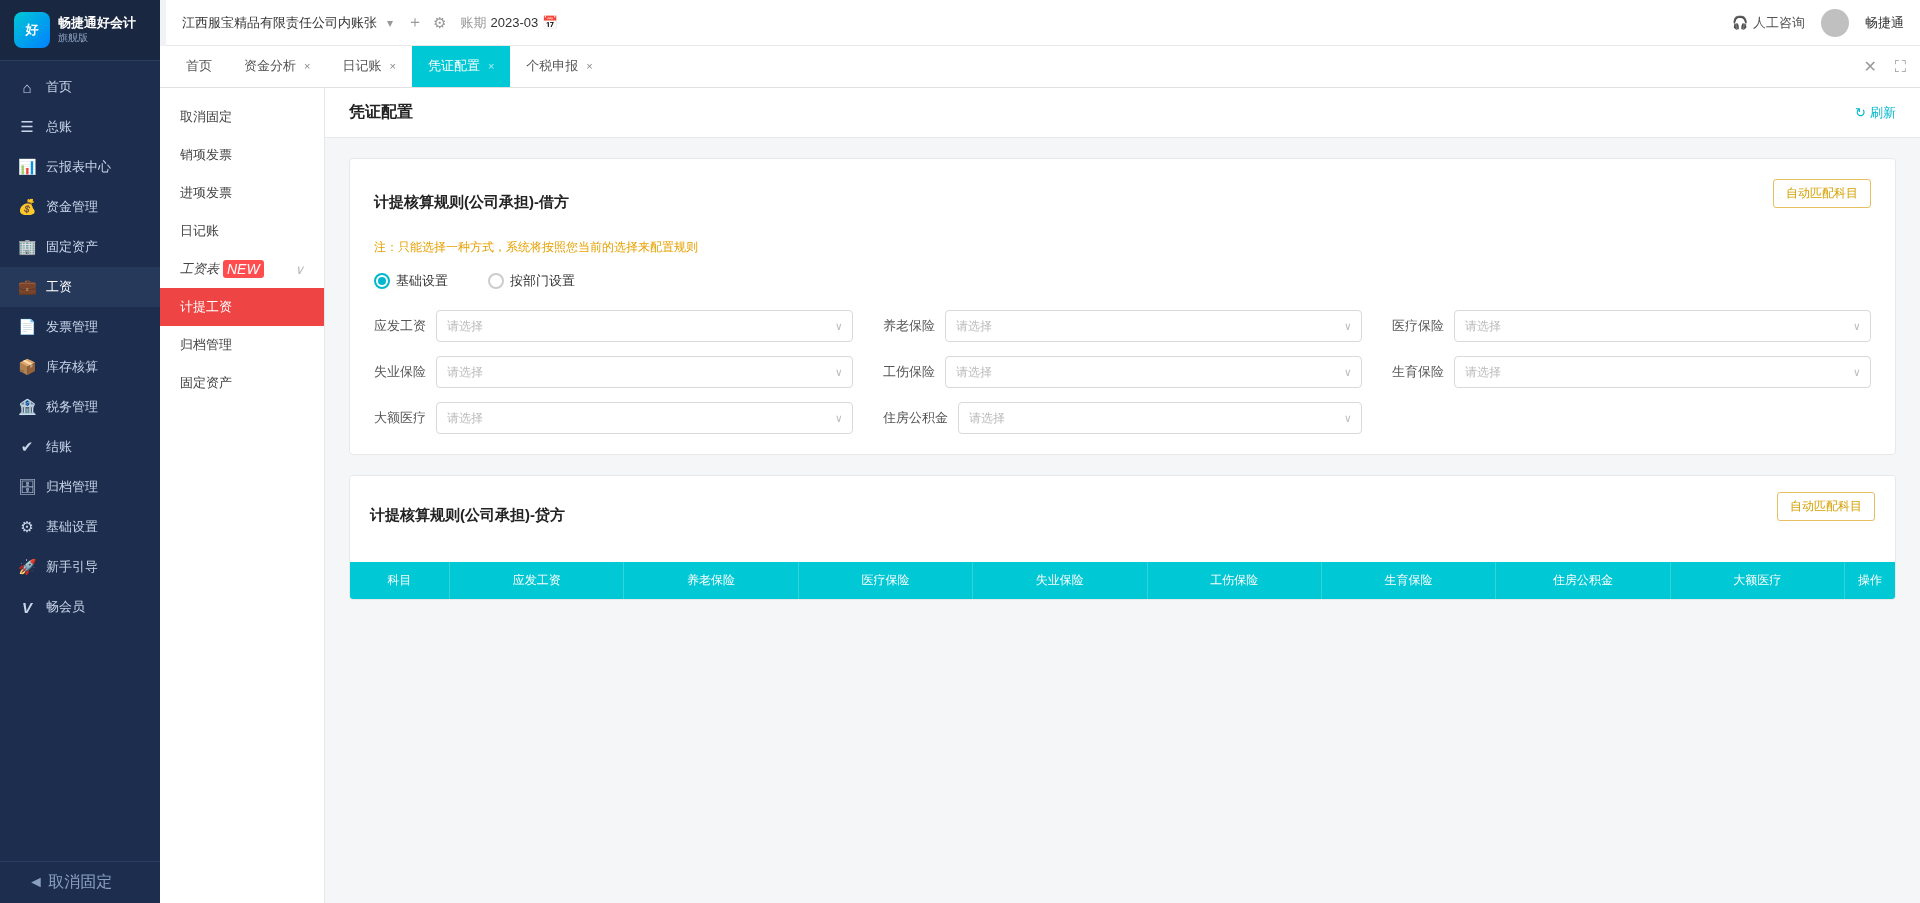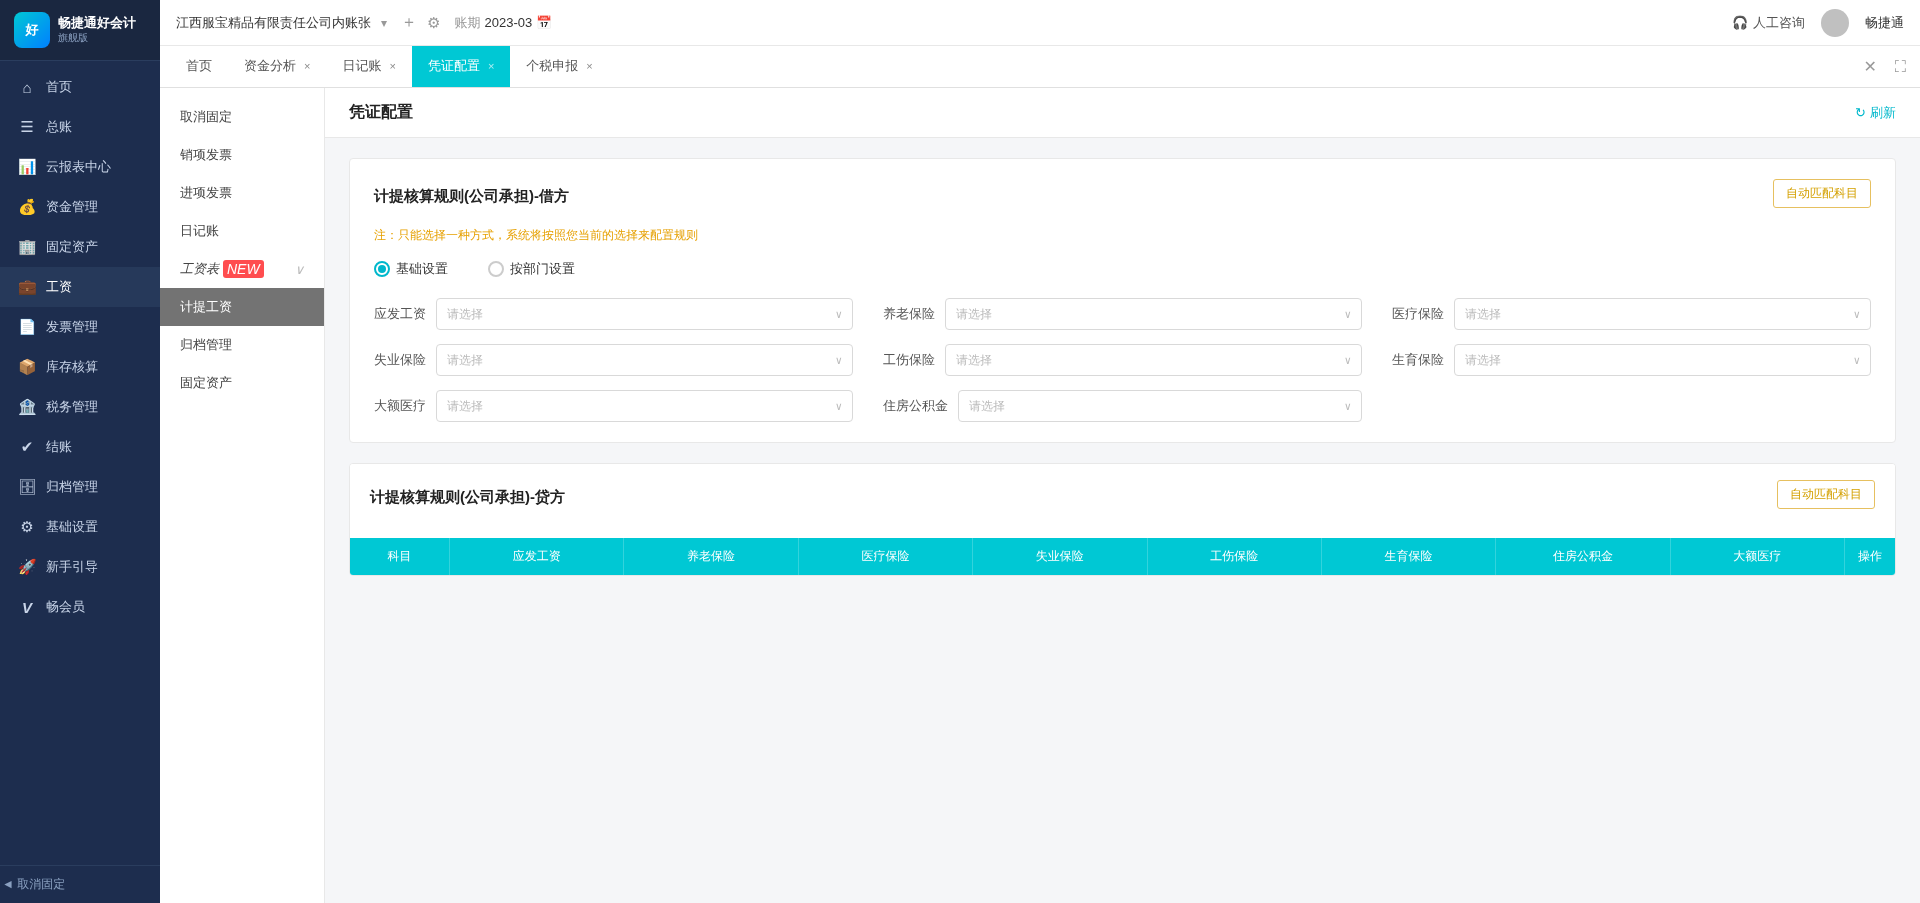--- a/index.html
+++ b/index.html
@@ -35,37 +35,37 @@
     .sidebar-nav { flex: 1; overflow-y: auto; padding: 6px 0; }
     .sidebar-item {
       display: flex; align-items: center; padding: 11px 18px;
       cursor: pointer; color: #c8d4e8; gap: 10px;
       transition: background 0.15s;
     }
     .sidebar-item.active { background: #26395a; color: #fff; }
     .sidebar-item-icon { font-size: 15px; width: 18px; text-align: center; }
     .sidebar-item-label { font-size: 13px; }
     .sidebar-footer {
-      padding: 10px 2px;
+      padding: 10px 28px;
       border-top: 1px solid #2a3d5e;
       color: #8aa0c0;
-      font-size: 12px;
+      font-size: 16px;
       display: flex; align-items: center; gap: 6px;
       cursor: pointer;
     }
 
     
     .main-wrap { flex: 1; display: flex; flex-direction: column; overflow: hidden; }
 
     
     .topbar {
       height: 46px; background: #fff;
       display: flex; align-items: center;
       padding: 0 16px; border-bottom: 1px solid #e8e8e8;
-      flex-shrink: 0; gap: 10px;
+      flex-shrink: 0; gap: 10px; margin-left: 6px;
     }
     .topbar-company { font-size: 13px; color: #333; }
     .topbar-dropdown { color: #999; font-size: 12px; cursor: pointer; }
     .topbar-add { color: #999; font-size: 16px; cursor: pointer; margin-left: 4px; }
     .topbar-setting { color: #999; font-size: 15px; cursor: pointer; }
     .topbar-period { display: flex; align-items: center; gap: 4px; font-size: 13px; color: #333; margin-left: 4px; }
     .topbar-period-label { color: #999; }
     .topbar-calendar { color: #00b8cc; cursor: pointer; }
     .topbar-right { margin-left: auto; display: flex; align-items: center; gap: 16px; }
     .topbar-service { display: flex; align-items: center; gap: 4px; color: #555; font-size: 13px; cursor: pointer; }
@@ -96,21 +96,21 @@
     .secondary-nav {
       width: 165px; background: #fff;
       border-right: 1px solid #e8e8e8;
       padding: 10px 0; flex-shrink: 0;
       overflow-y: auto;
     }
     .sec-nav-item {
       padding: 10px 20px; font-size: 13px; color: #444; cursor: pointer;
       display: flex; align-items: center; justify-content: space-between;
     }
-    .sec-nav-item.active { background: #737373; color: #fff; }
+    .sec-nav-item.active { background: #ef4444; color: #fff; }
     .sec-nav-new { background: #ff4d4f; color: #fff; font-size: 14px; padding: 1px 4px; border-radius: 3px; margin-left: 4px; }
 
     
     .page-content {
       flex: 1; overflow-y: auto; padding: 0;
       display: flex; flex-direction: column;
     }
     .page-header {
       background: #fff; padding: 14px 24px;
       border-bottom: 1px solid #e8e8e8;
@@ -134,21 +134,21 @@
     .radio-group { display: flex; gap: 40px; margin-bottom: 20px; }
     .radio-opt { display: flex; align-items: center; gap: 6px; cursor: pointer; font-size: 13px; color: #333; }
     .radio-circle {
       width: 16px; height: 16px; border-radius: 50%;
       border: 2px solid #ccc; display: flex; align-items: center; justify-content: center;
     }
     .radio-circle.checked { border-color: #00b8cc; }
     .radio-circle.checked::after { content: ''; width: 8px; height: 8px; border-radius: 50%; background: #00b8cc; display: block; }
 
     .auto-match-btn {
-      float: right; margin-bottom: 13px;
+      float: right; margin-bottom: 25px;
       background: #fff; border: 1px solid #e6c060; color: #d4a000;
       padding: 5px 12px; border-radius: 3px; font-size: 12px; cursor: pointer;
     }
 
     .fields-grid {
       display: grid; grid-template-columns: repeat(3, 1fr);
       gap: 14px 30px; clear: both;
     }
     .field-row { display: flex; align-items: center; gap: 10px; }
     .field-label { font-size: 13px; color: #555; white-space: nowrap; min-width: 50px; text-align: right; }

